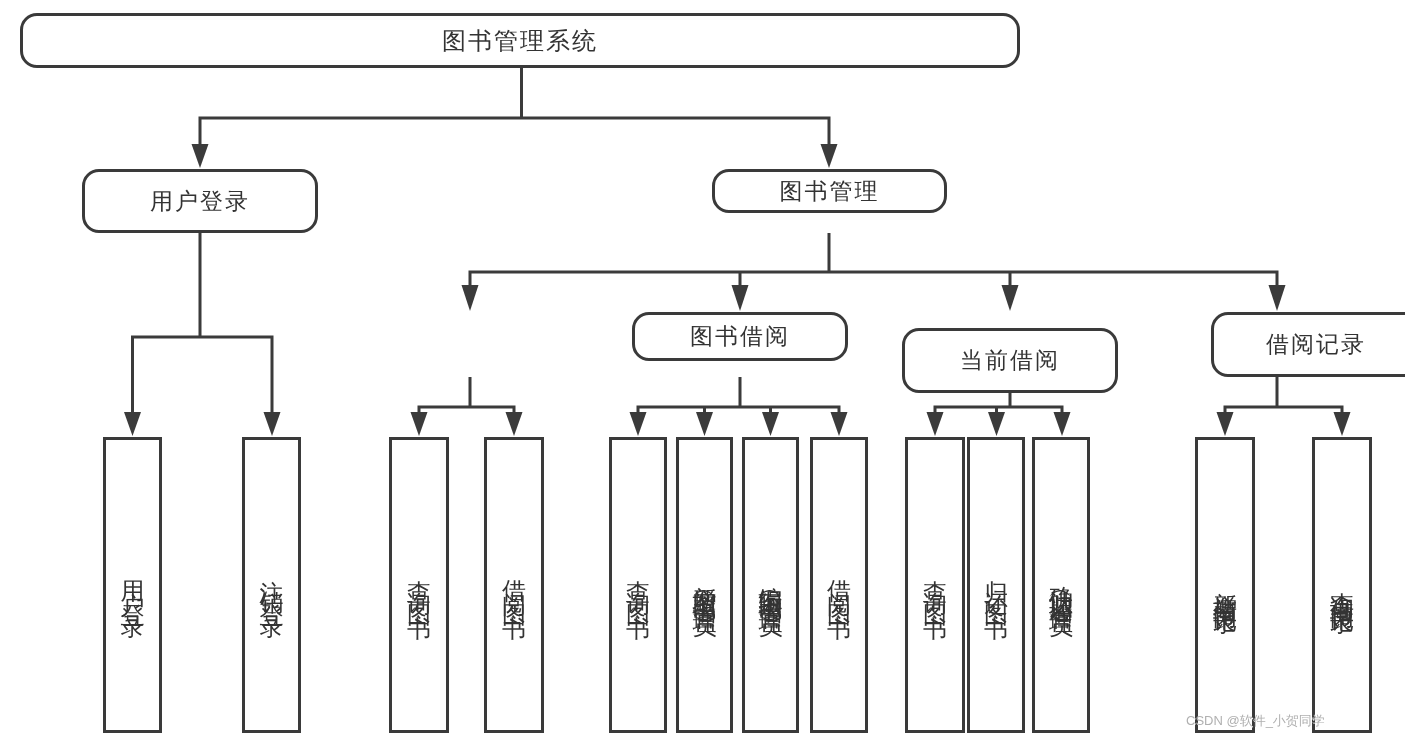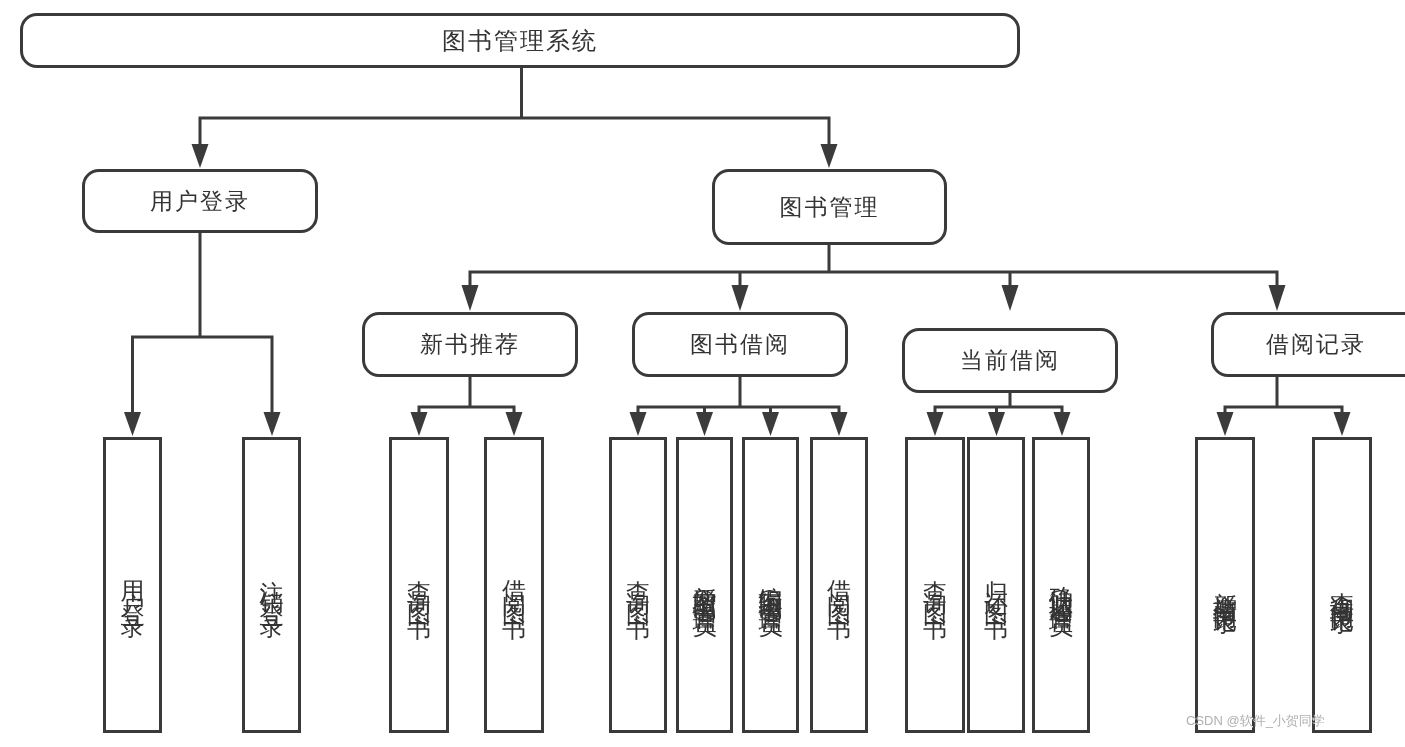--- a/index.html
+++ b/index.html
@@ -100,24 +100,23 @@
     <g>
       <path d="M1277,377 V407 M1225,412 V407 H1342 V412"></path>
       <polygon points="1216.5,412 1233.5,412 1225,436"></polygon>
       <polygon points="1333.5,412 1350.5,412 1342,436"></polygon>
     </g>
   </svg>
 
   <div class="node hbox root" style="left:20px; top:13px; width:1000px; height:55px;">图书管理系统</div>
 
   <div class="node hbox" style="left:82px; top:169px; width:236px; height:64px;">用户登录</div>
-  <div class="node hbox" style="left:712px; top:169px; width:235px; height:76px;">图书管理</div>
+  <div class="node hbox" style="left:712px; top:169px; width:235px; height:44px;">图书管理</div>
 
-  <div class="node hbox" style="left:362px; top:312px; width:216px; height:65px;">新书推荐</div>
-  <div class="node hbox" style="left:632px; top:312px; width:216px; height:65px;text-align:right;">图书借阅</div>
+  <div class="node hbox" style="left:632px; top:312px; width:216px; height:49px;text-align:right;">图书借阅</div>
   <div class="node hbox" style="left:902px; top:328px; width:216px; height:65px;">当前借阅</div>
   <div class="node hbox" style="left:1211px; top:312px; width:210px; height:65px;">借阅记录</div>
 
   <div class="node vbox" style="left:103px; top:437px; width:59px; height:296px;">用户登录</div>
   <div class="node vbox" style="left:242px; top:437px; width:59px; height:296px;">注销登录</div>
 
   <div class="node vbox" style="left:389px; top:437px; width:60px; height:296px;">查询图书</div>
   <div class="node vbox" style="left:484px; top:437px; width:60px; height:296px;">借阅图书</div>
 
   <div class="node vbox" style="left:609px; top:437px; width:58px; height:296px;">查询图书</div>

